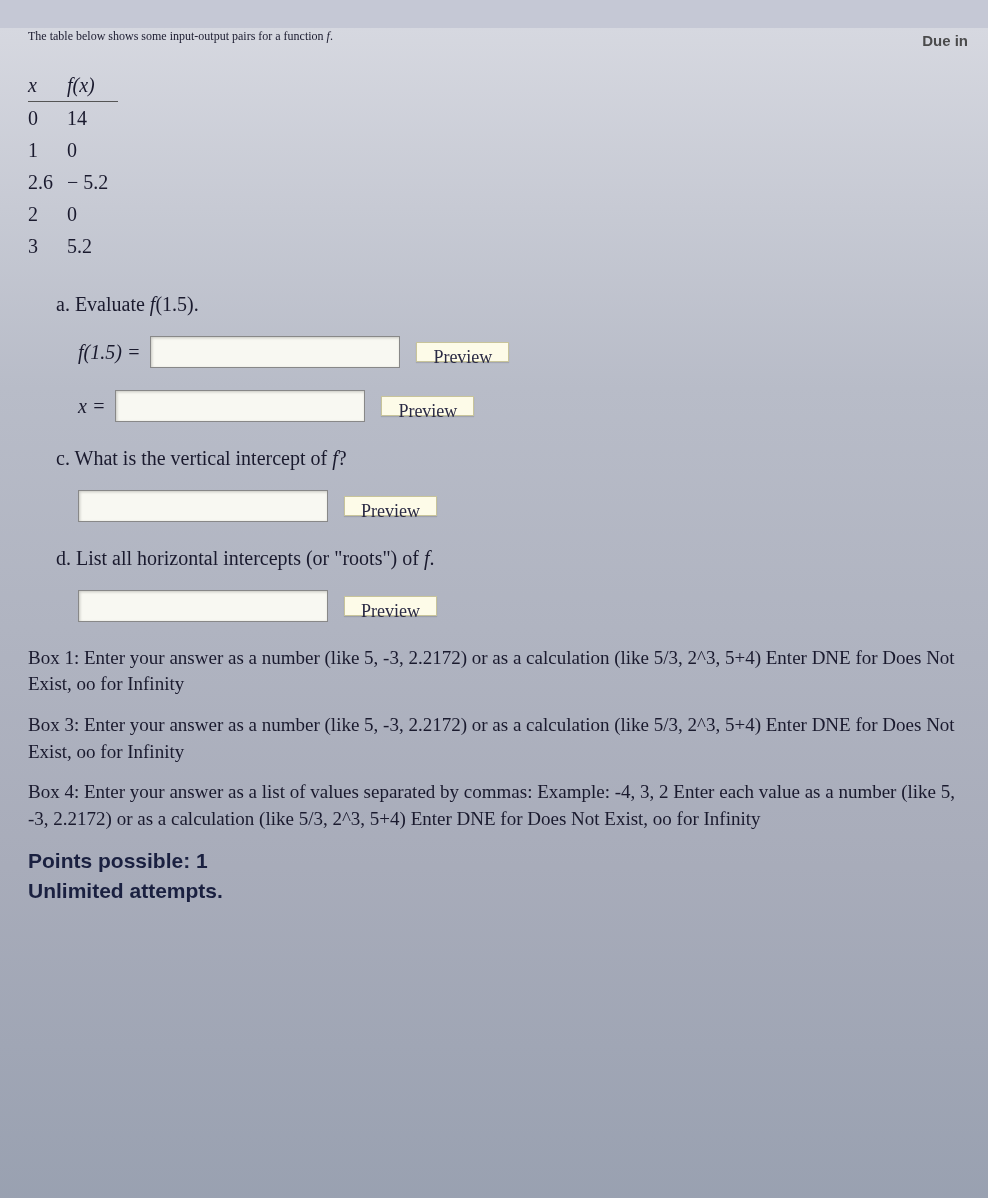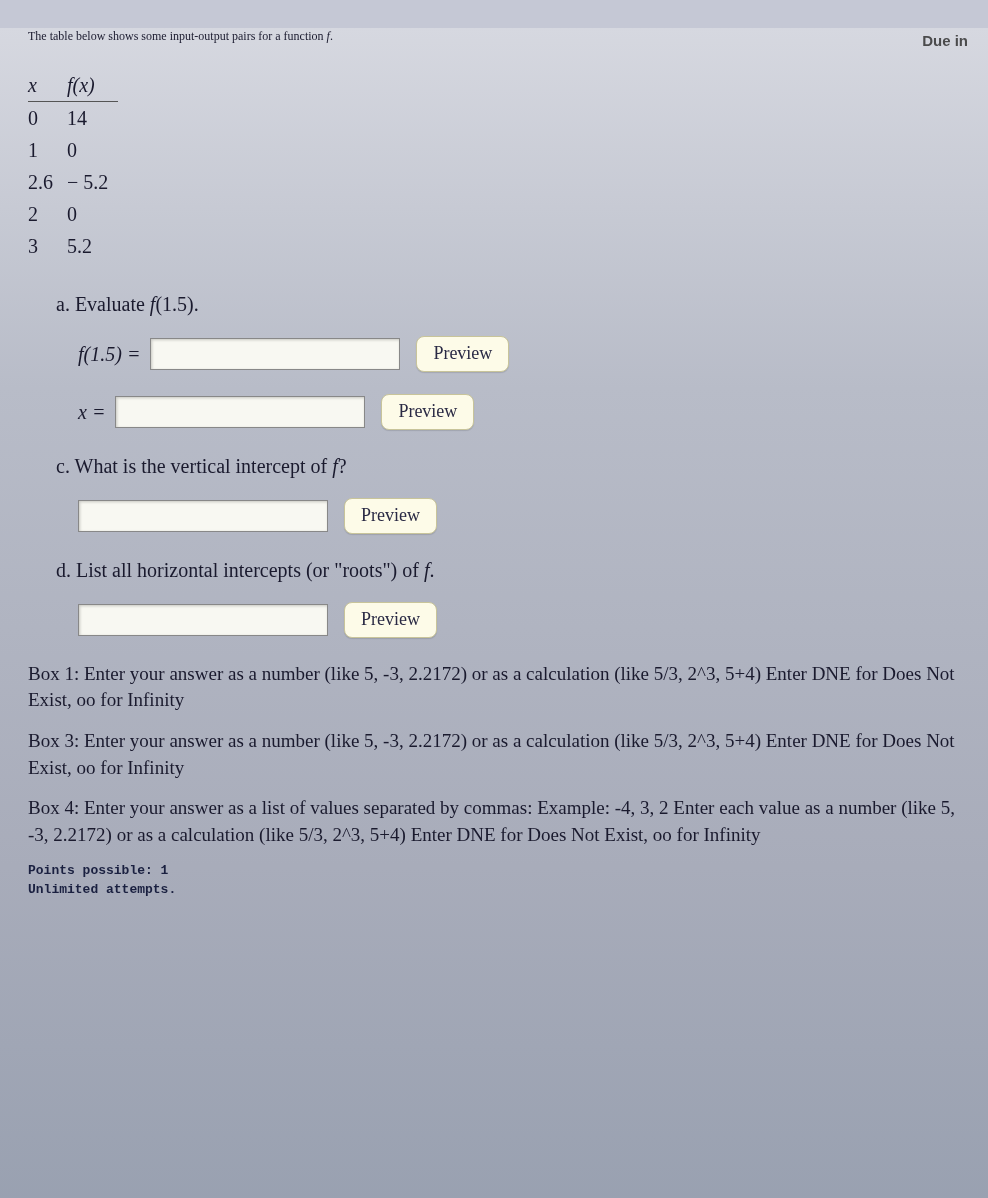--- a/index.html
+++ b/index.html
@@ -80,43 +80,43 @@
   input.answer {
     width: 250px;
     height: 32px;
     border: 1px solid #888;
     background: #f8f8f2;
     box-shadow: inset 1px 1px 3px rgba(0,0,0,0.2);
     font-size: 16px;
     padding: 2px 6px;
   }
   button.preview {
-    height: 36px;
+    height: 20px;
     padding: 4px 16px;
     background: #fdfbe8;
     border: 1px solid #c8c49a;
-    border-radius: 8px;
+    border-radius: 0;
     font-family: Georgia, serif;
     font-size: 18px;
     color: #2a2a44;
     cursor: pointer;
     margin-left: 10px;
     box-shadow: 0 1px 1px rgba(0,0,0,.12);
   }
   .hints {
     margin-top: 23px;
   }
   .hint {
     margin-bottom: 14px;
     font-size: 19px;
   }
   .pts {
     margin-top: 12px;
-    font-family: Liberation Mono, monospace;
-    font-size: 13px;
+    font-family: Liberation Sans, sans-serif;
+    font-size: 21px;
     font-weight: bold;
     color: #1a2040;
   }
   .pts div { font-weight: bold; }
   .ital { font-style: italic; }
 </style>
 </head>
 <body>
 
 <div class="page">

